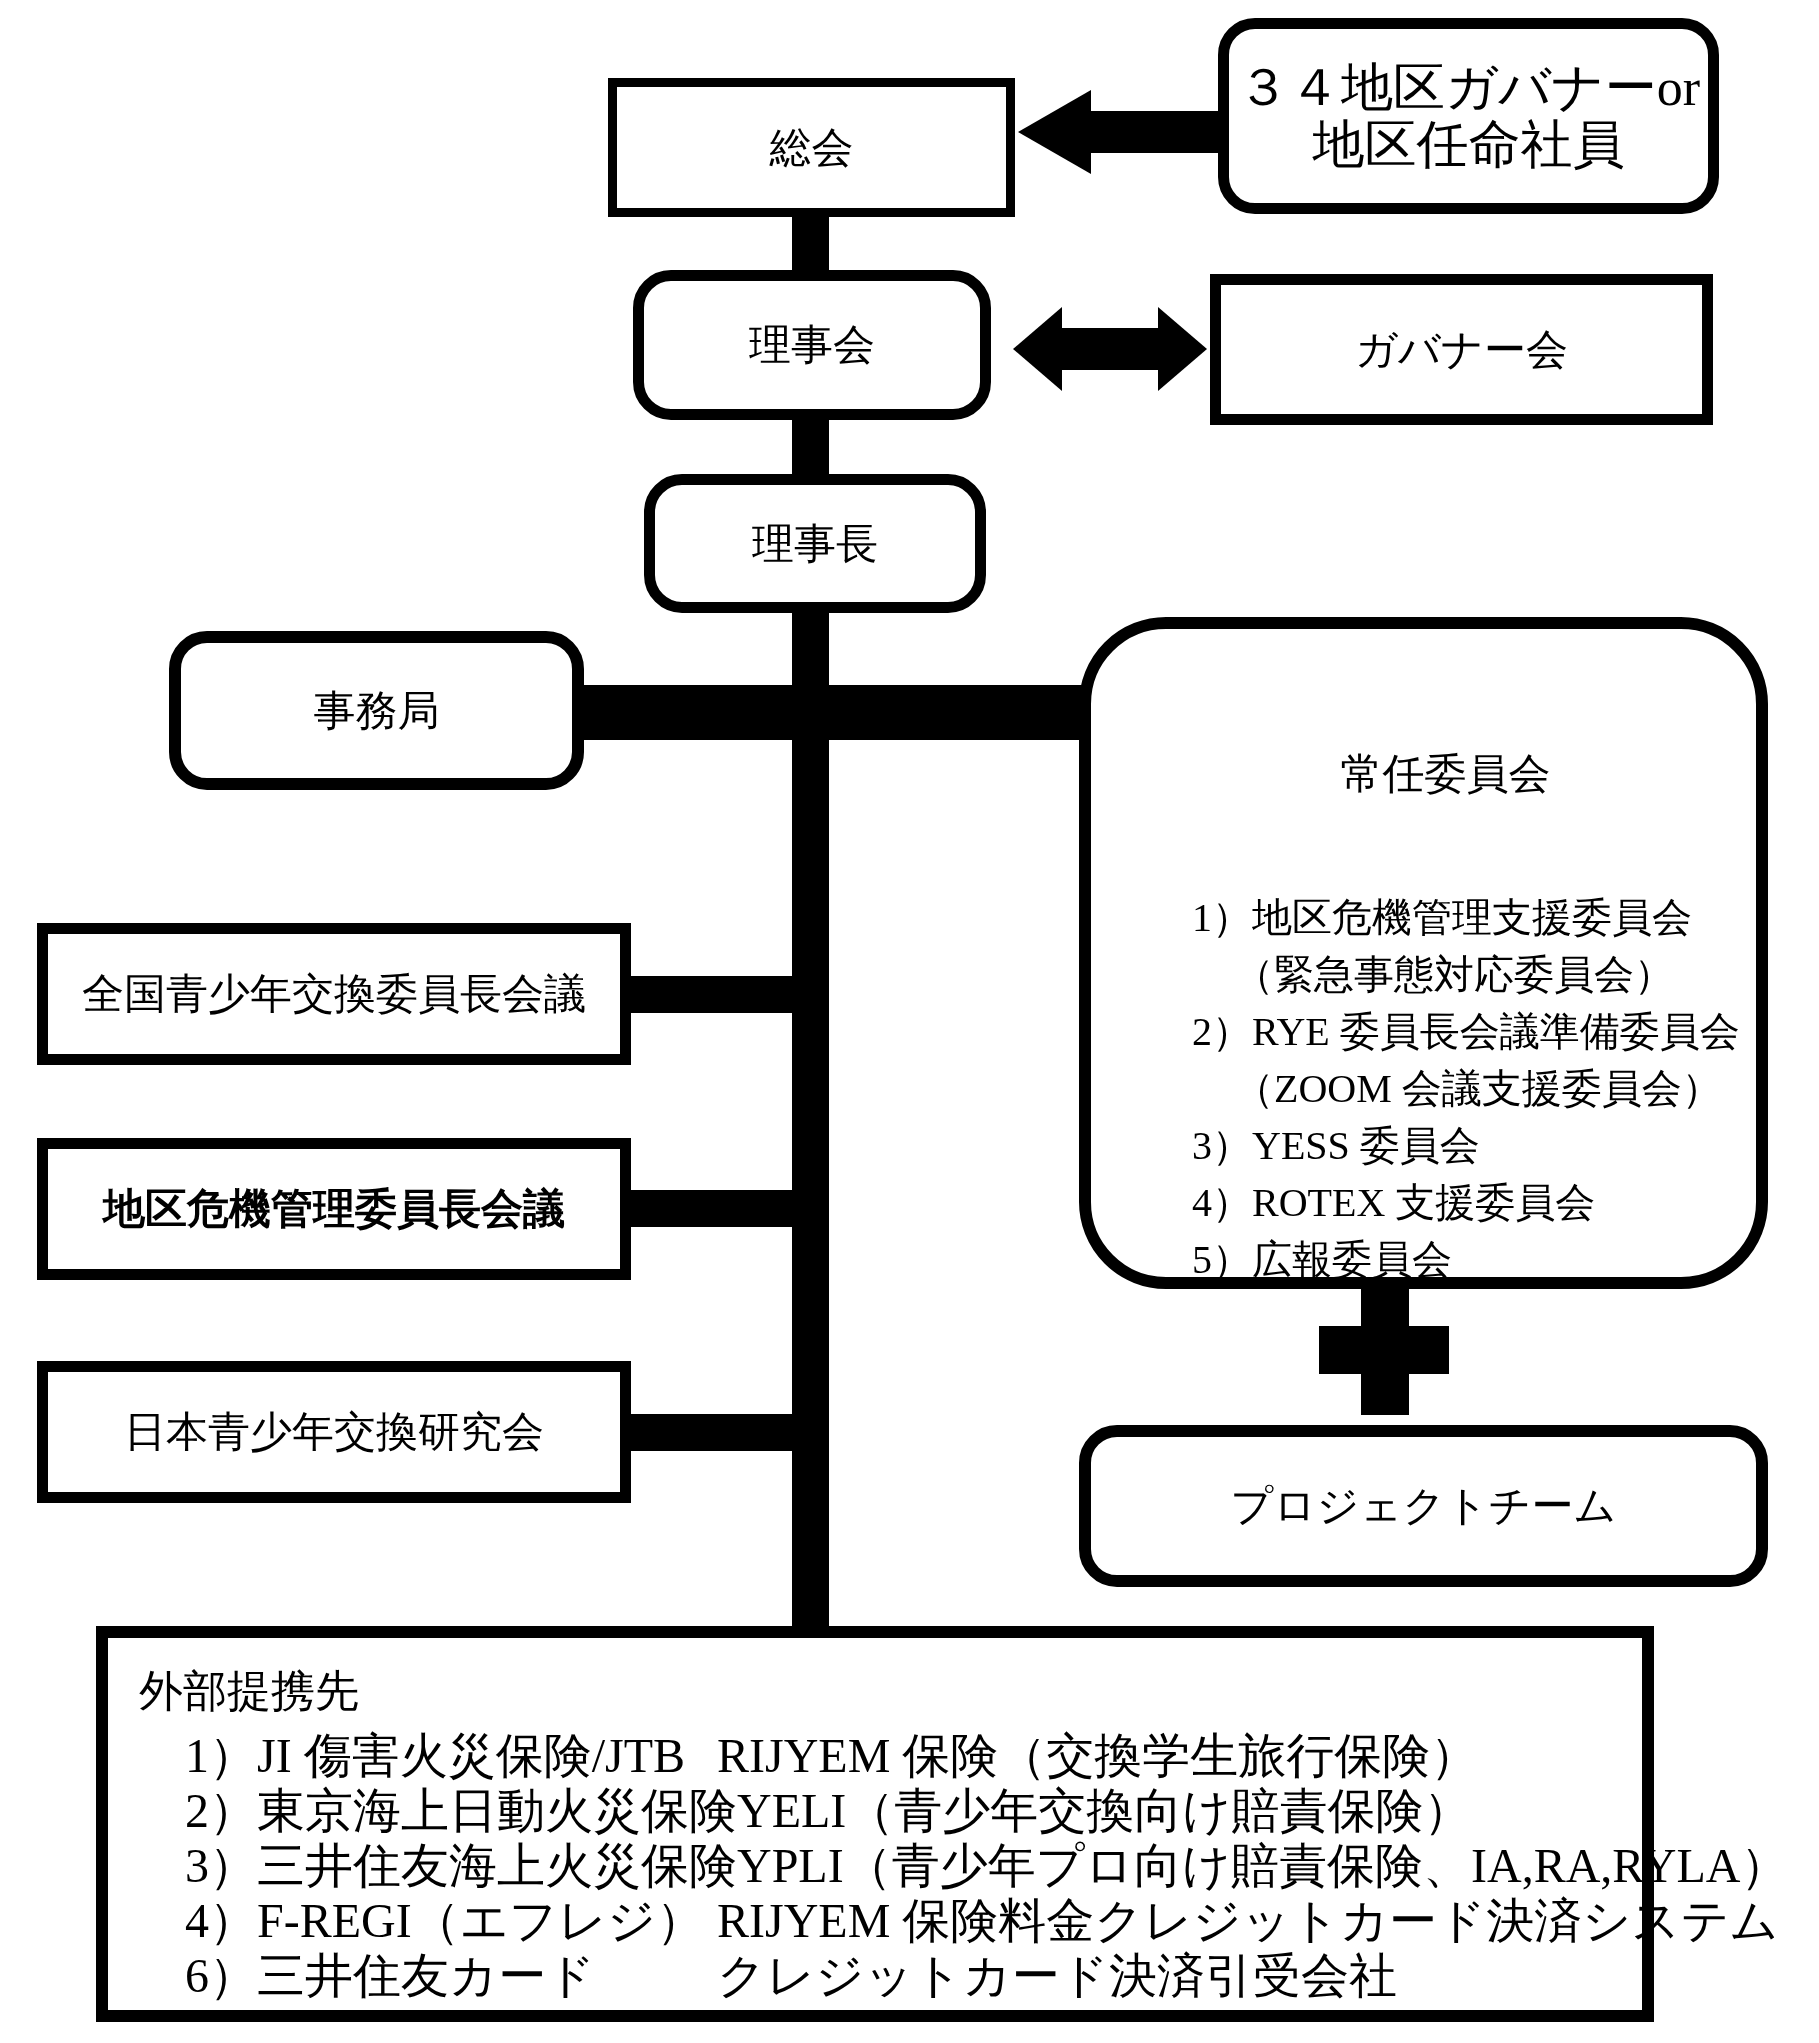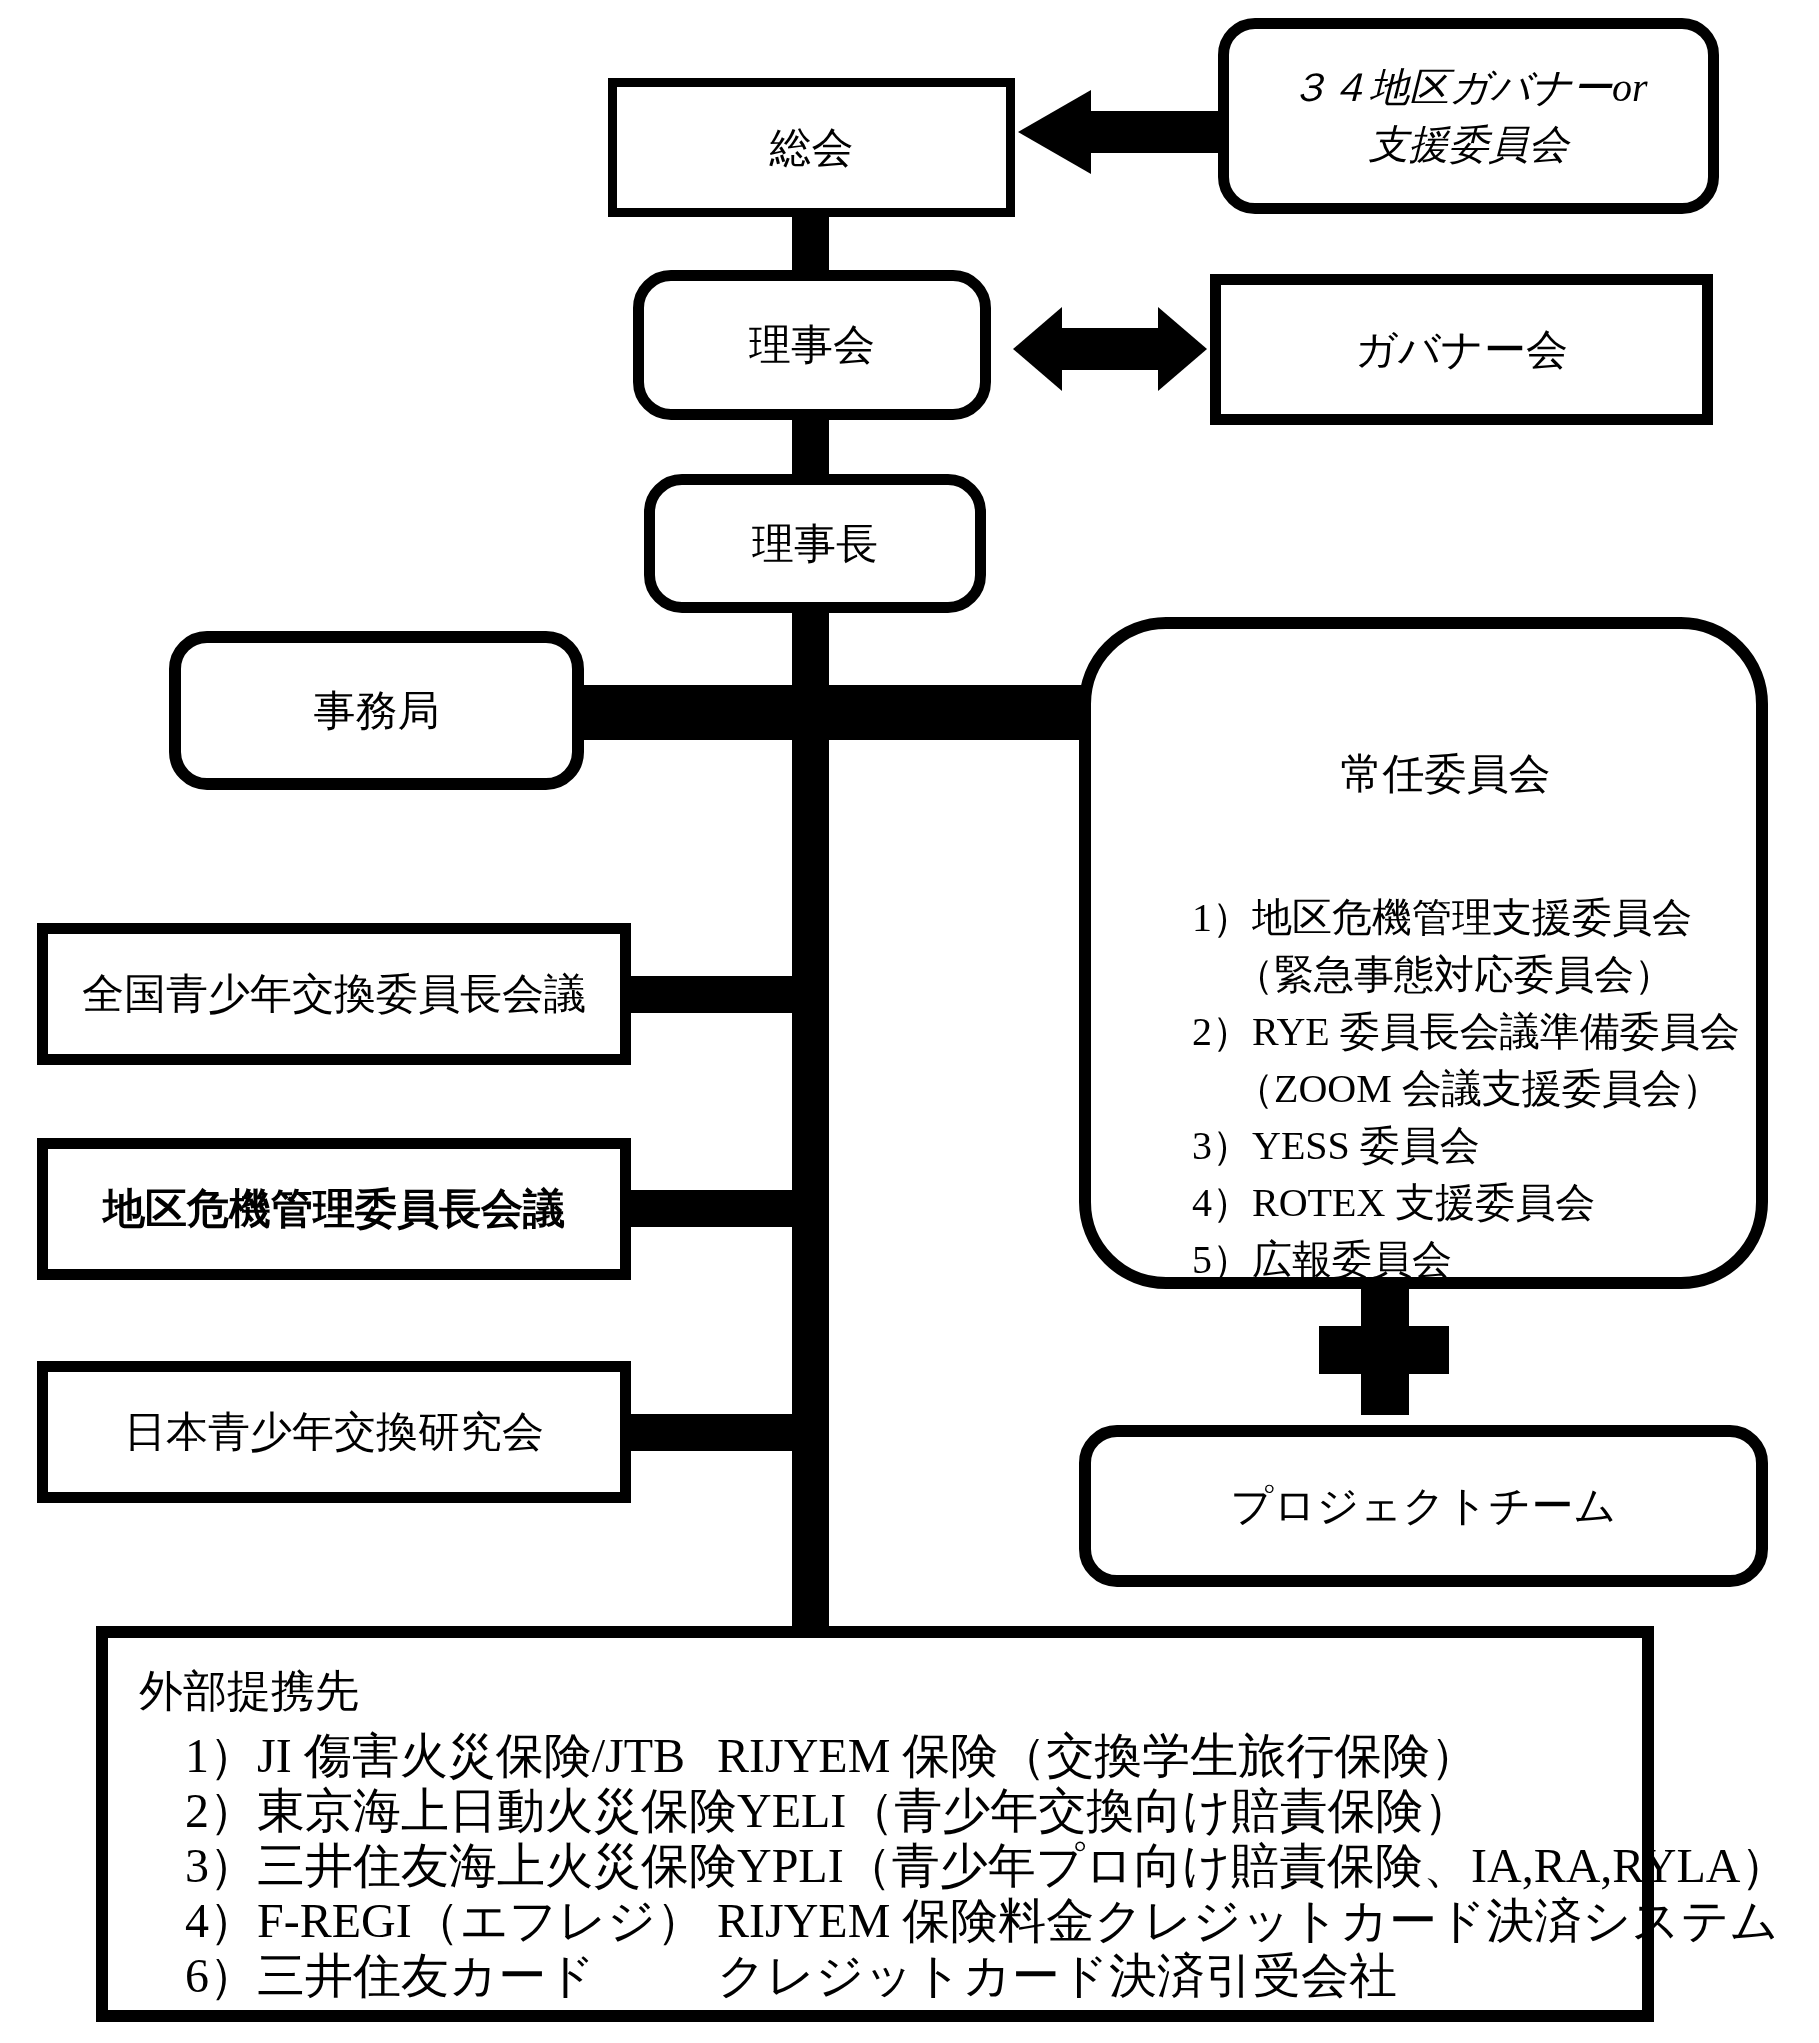--- a/index.html
+++ b/index.html
@@ -22,21 +22,21 @@
     font-size: 42px;
     z-index: 2;
     box-sizing: border-box;
   }
   .rounded { border-radius: 38px; }
   .conn { position: absolute; background: #000; z-index: 1; }
 
   
   .box-soukai   { left: 608px;  top: 78px;   width: 407px; height: 139px; border-width: 9.1px; }
   .box-gov      { left: 1218px; top: 18.3px;   width: 501px; height: 196px; border-radius: 37px; flex-direction: column; }
-  .box-gov .line { line-height: 57px; font-size: 40px; font-style: italic; }
+  .box-gov .line { line-height: 57px; font-size: 52px; }
 
   .box-rijikai  { left: 633px;  top: 270px;  width: 358px; height: 150px; }
   .box-govkai   { left: 1210px; top: 274px;  width: 503px; height: 151px; }
   .box-rijicho  { left: 644px;  top: 474px;  width: 342px; height: 139px; }
   .box-jimu     { left: 169px;  top: 631px;  width: 415px; height: 159px; border-width: 12.8px; }
 
   
   .box-standing {
     left: 1079px; top: 617px; width: 689px; height: 672px;
     border-width: 12.8px; border-radius: 87px;
@@ -117,21 +117,21 @@
 
   <div class="conn plus-v"></div>
   <div class="conn plus-h"></div>
 
   <div class="node box-soukai">
     <span>総会</span>
   </div>
 
   <div class="node box-gov">
     <div class="line">３４地区ガバナーor</div>
-    <div class="line">支援委員会</div>
+    <div class="line">地区任命社員</div>
   </div>
 
   <div class="node rounded box-rijikai">
     <span>理事会</span>
   </div>
 
   <div class="node box-govkai">
     <span>ガバナー会</span>
   </div>
 

